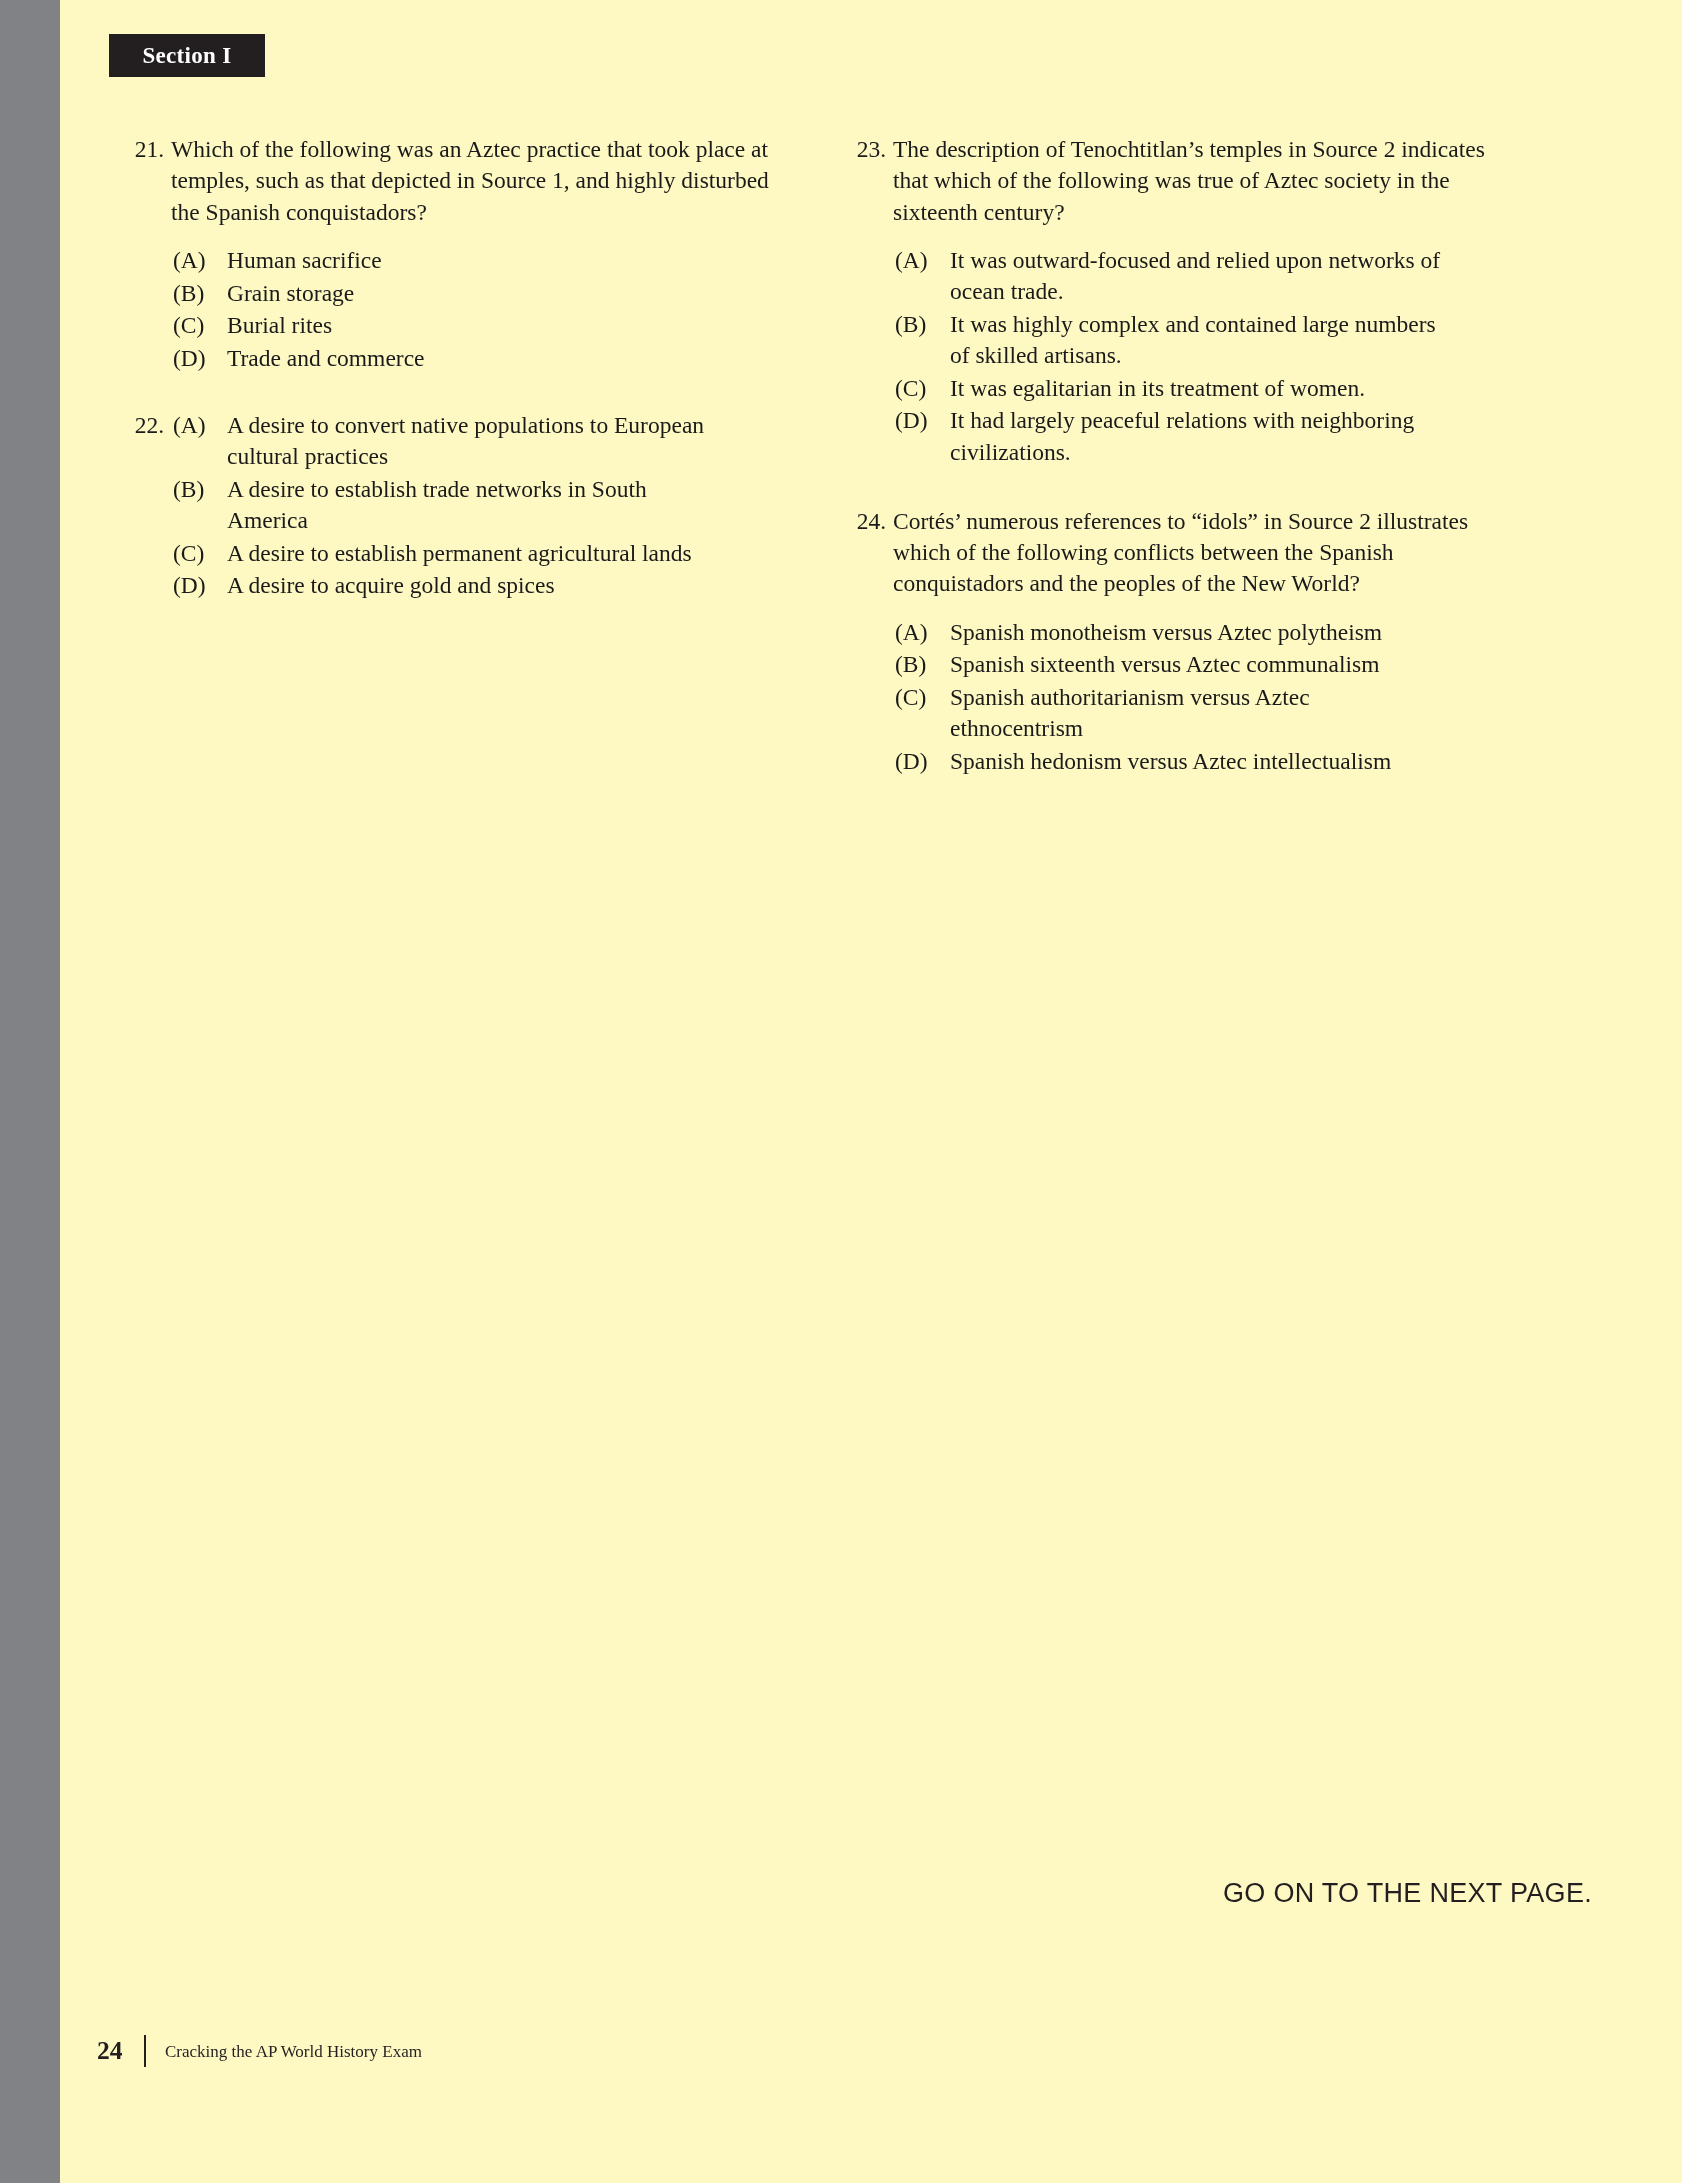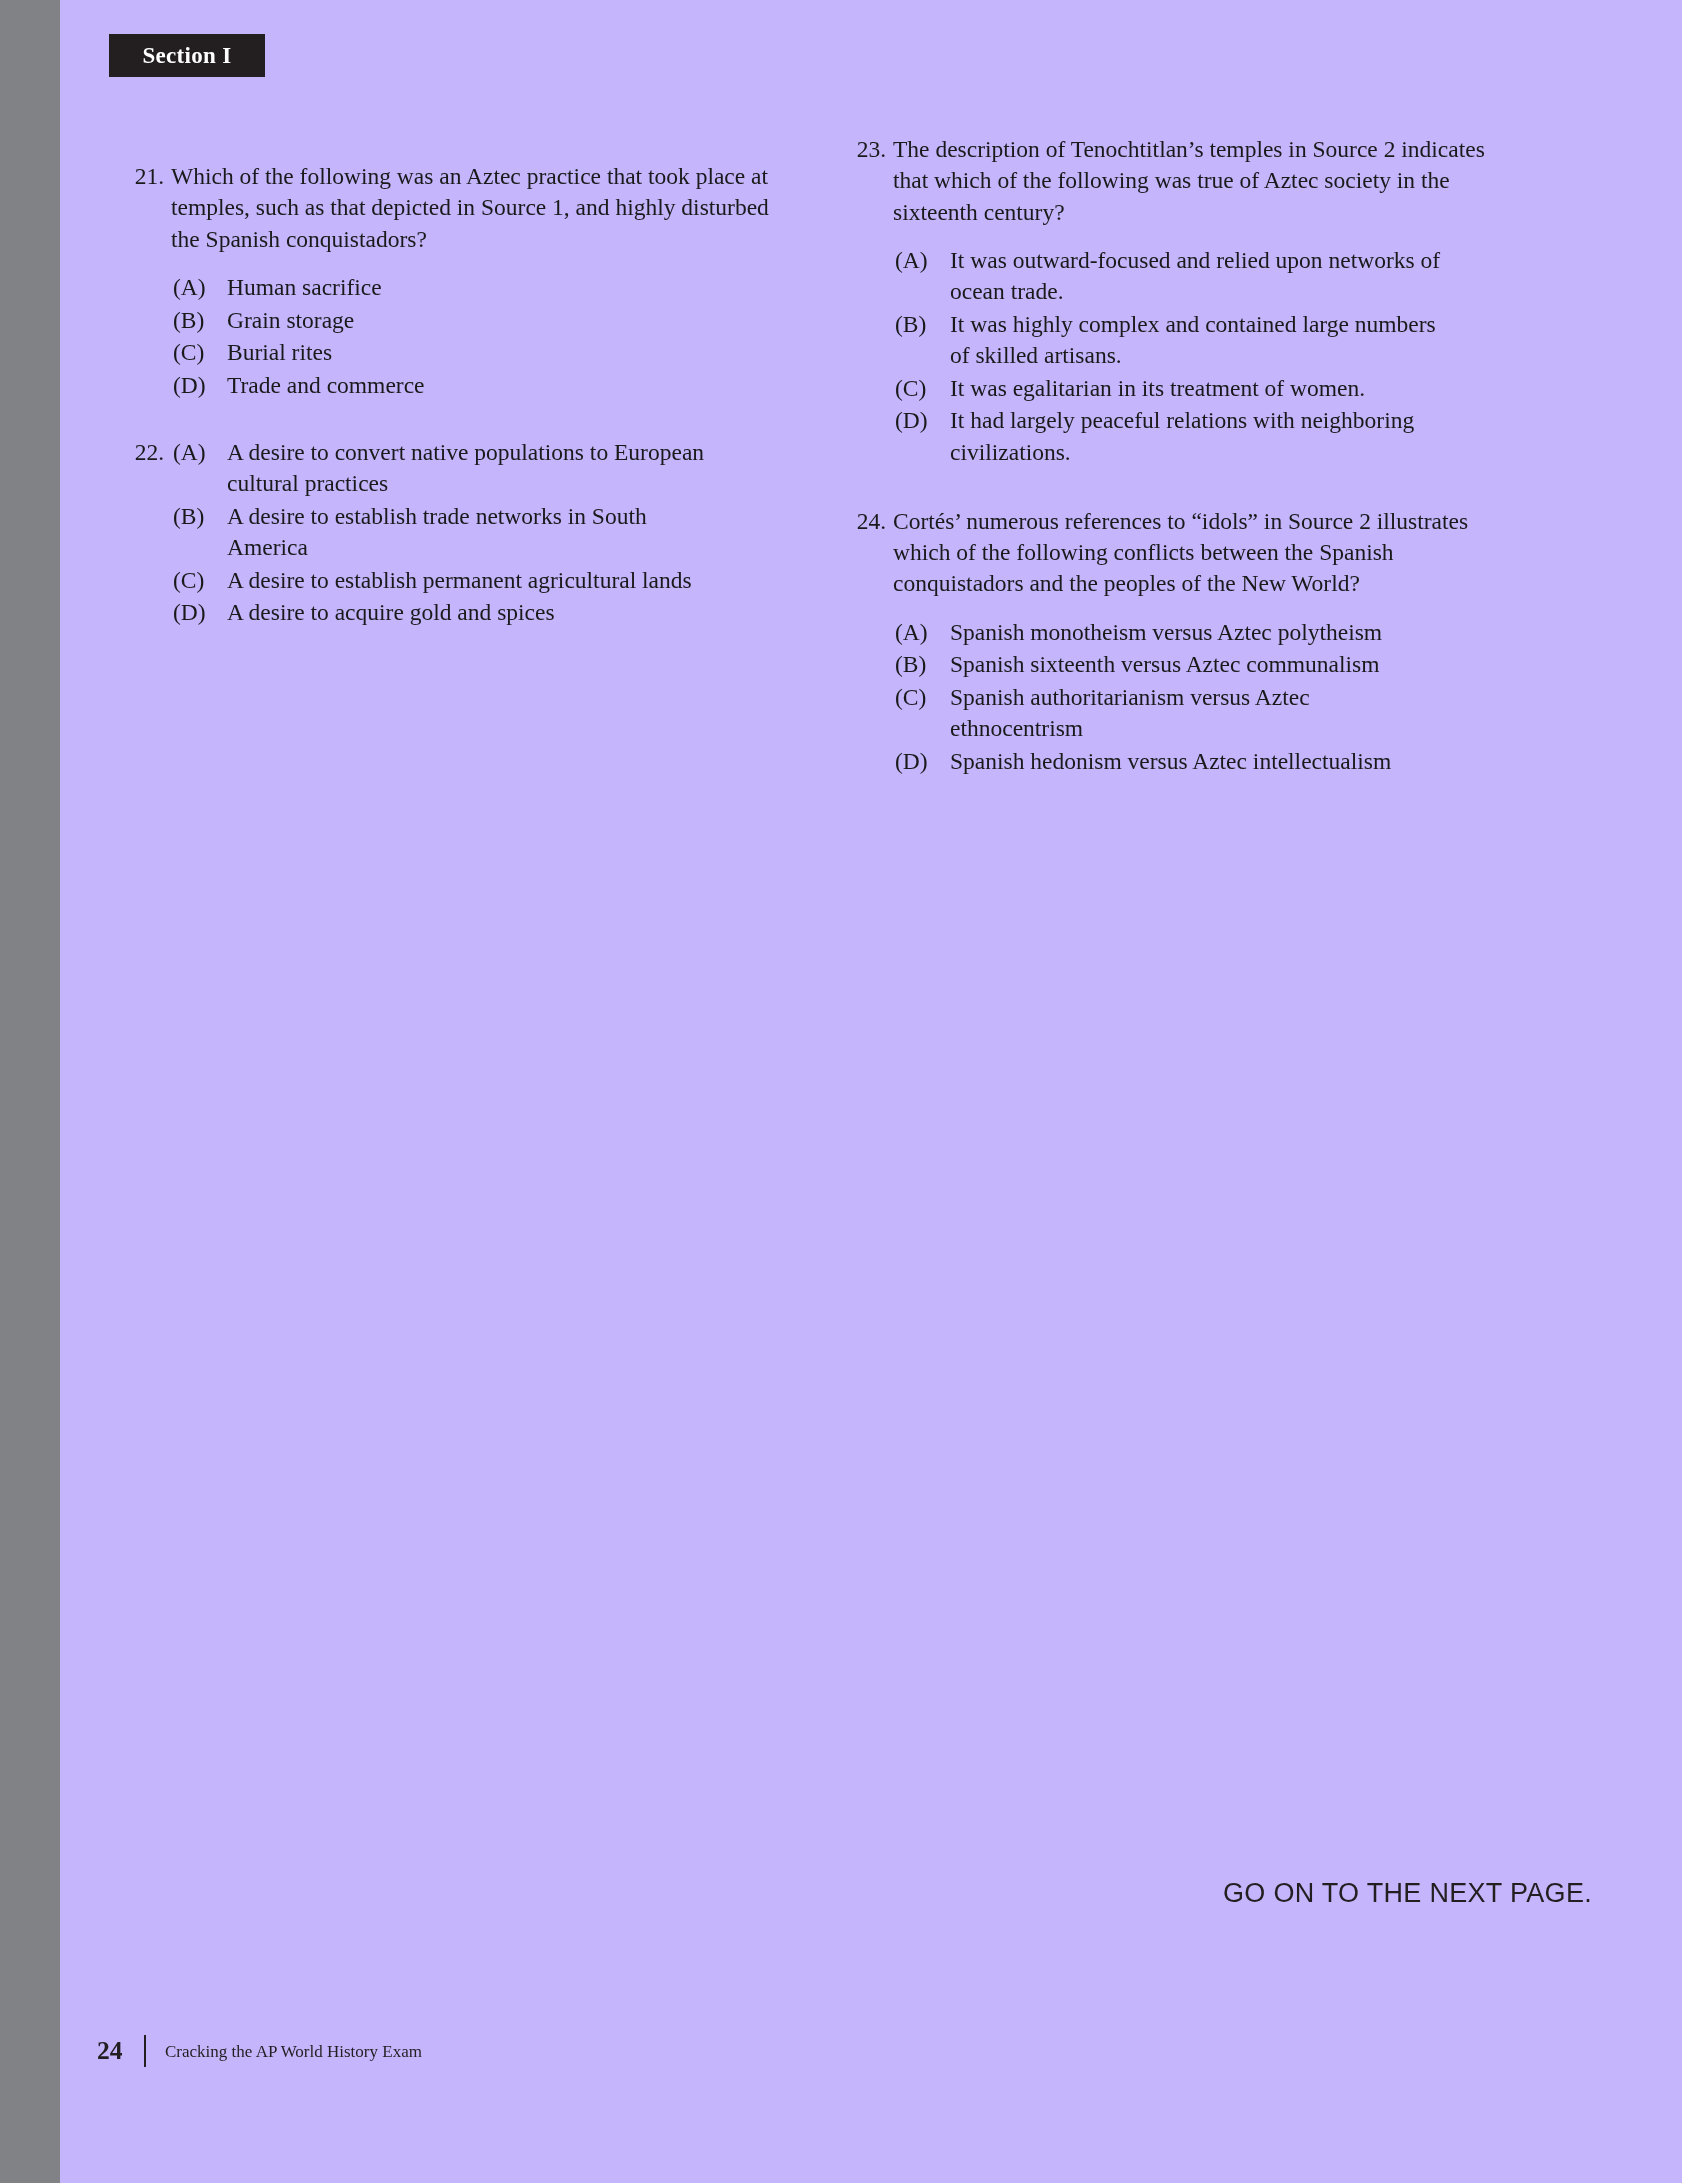--- a/index.html
+++ b/index.html
@@ -25,21 +25,21 @@
     background: #808285;
   }
 
   
   #page-sheet {
     position: absolute;
     left: 60px;
     top: 0;
     width: 1622px;
     height: 2183px;
-    background: #c4b5fd;
+    background: #fef9c3;
   }
 
   
   #section-tab {
     position: absolute;
     left: 49px;            
     top: 34px;
     width: 156px;
     height: 43px;
     background: #231f20;
@@ -60,21 +60,21 @@
   #columns {
     position: absolute;
     left: 0;
     top: 134px;
     width: 1622px;
   }
   .column {
     position: absolute;
     top: 0;
   }
-  #col-left  { left: 66px;  width: 671px; margin-top: 27px; }   
+  #col-left  { left: 66px;  width: 671px; }   
   #col-right { left: 788px; width: 677px; }  
 
   
   .question {
     position: relative;
     margin-bottom: 31px;
   }
   .q-stem {
     position: relative;
     padding-left: 45px;

